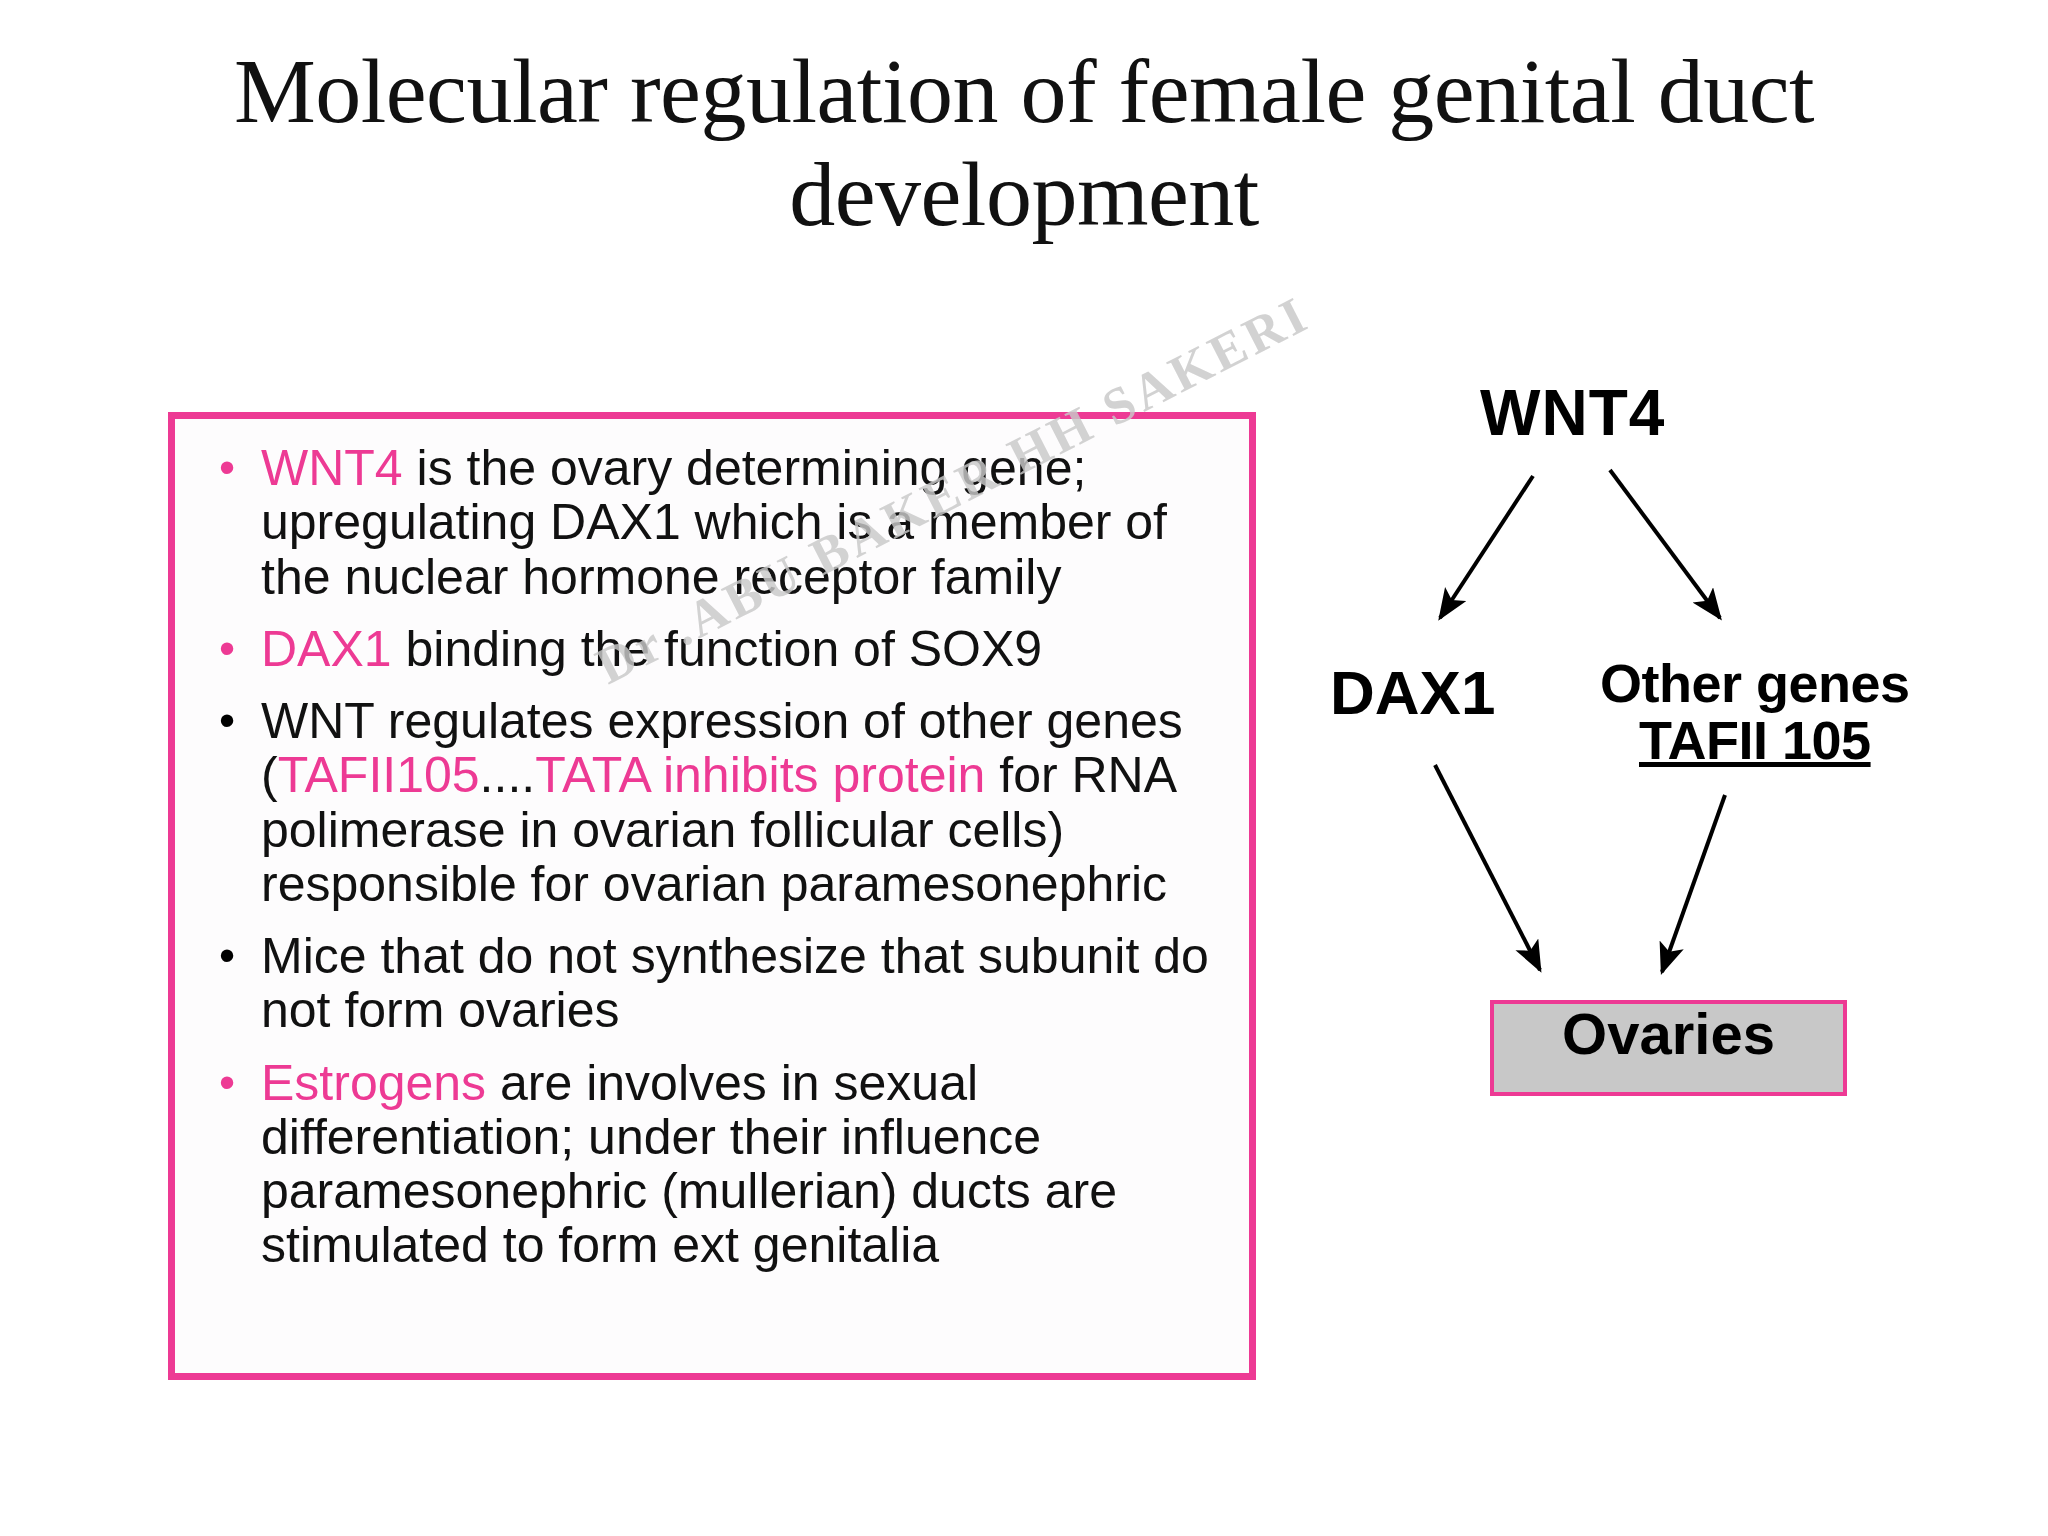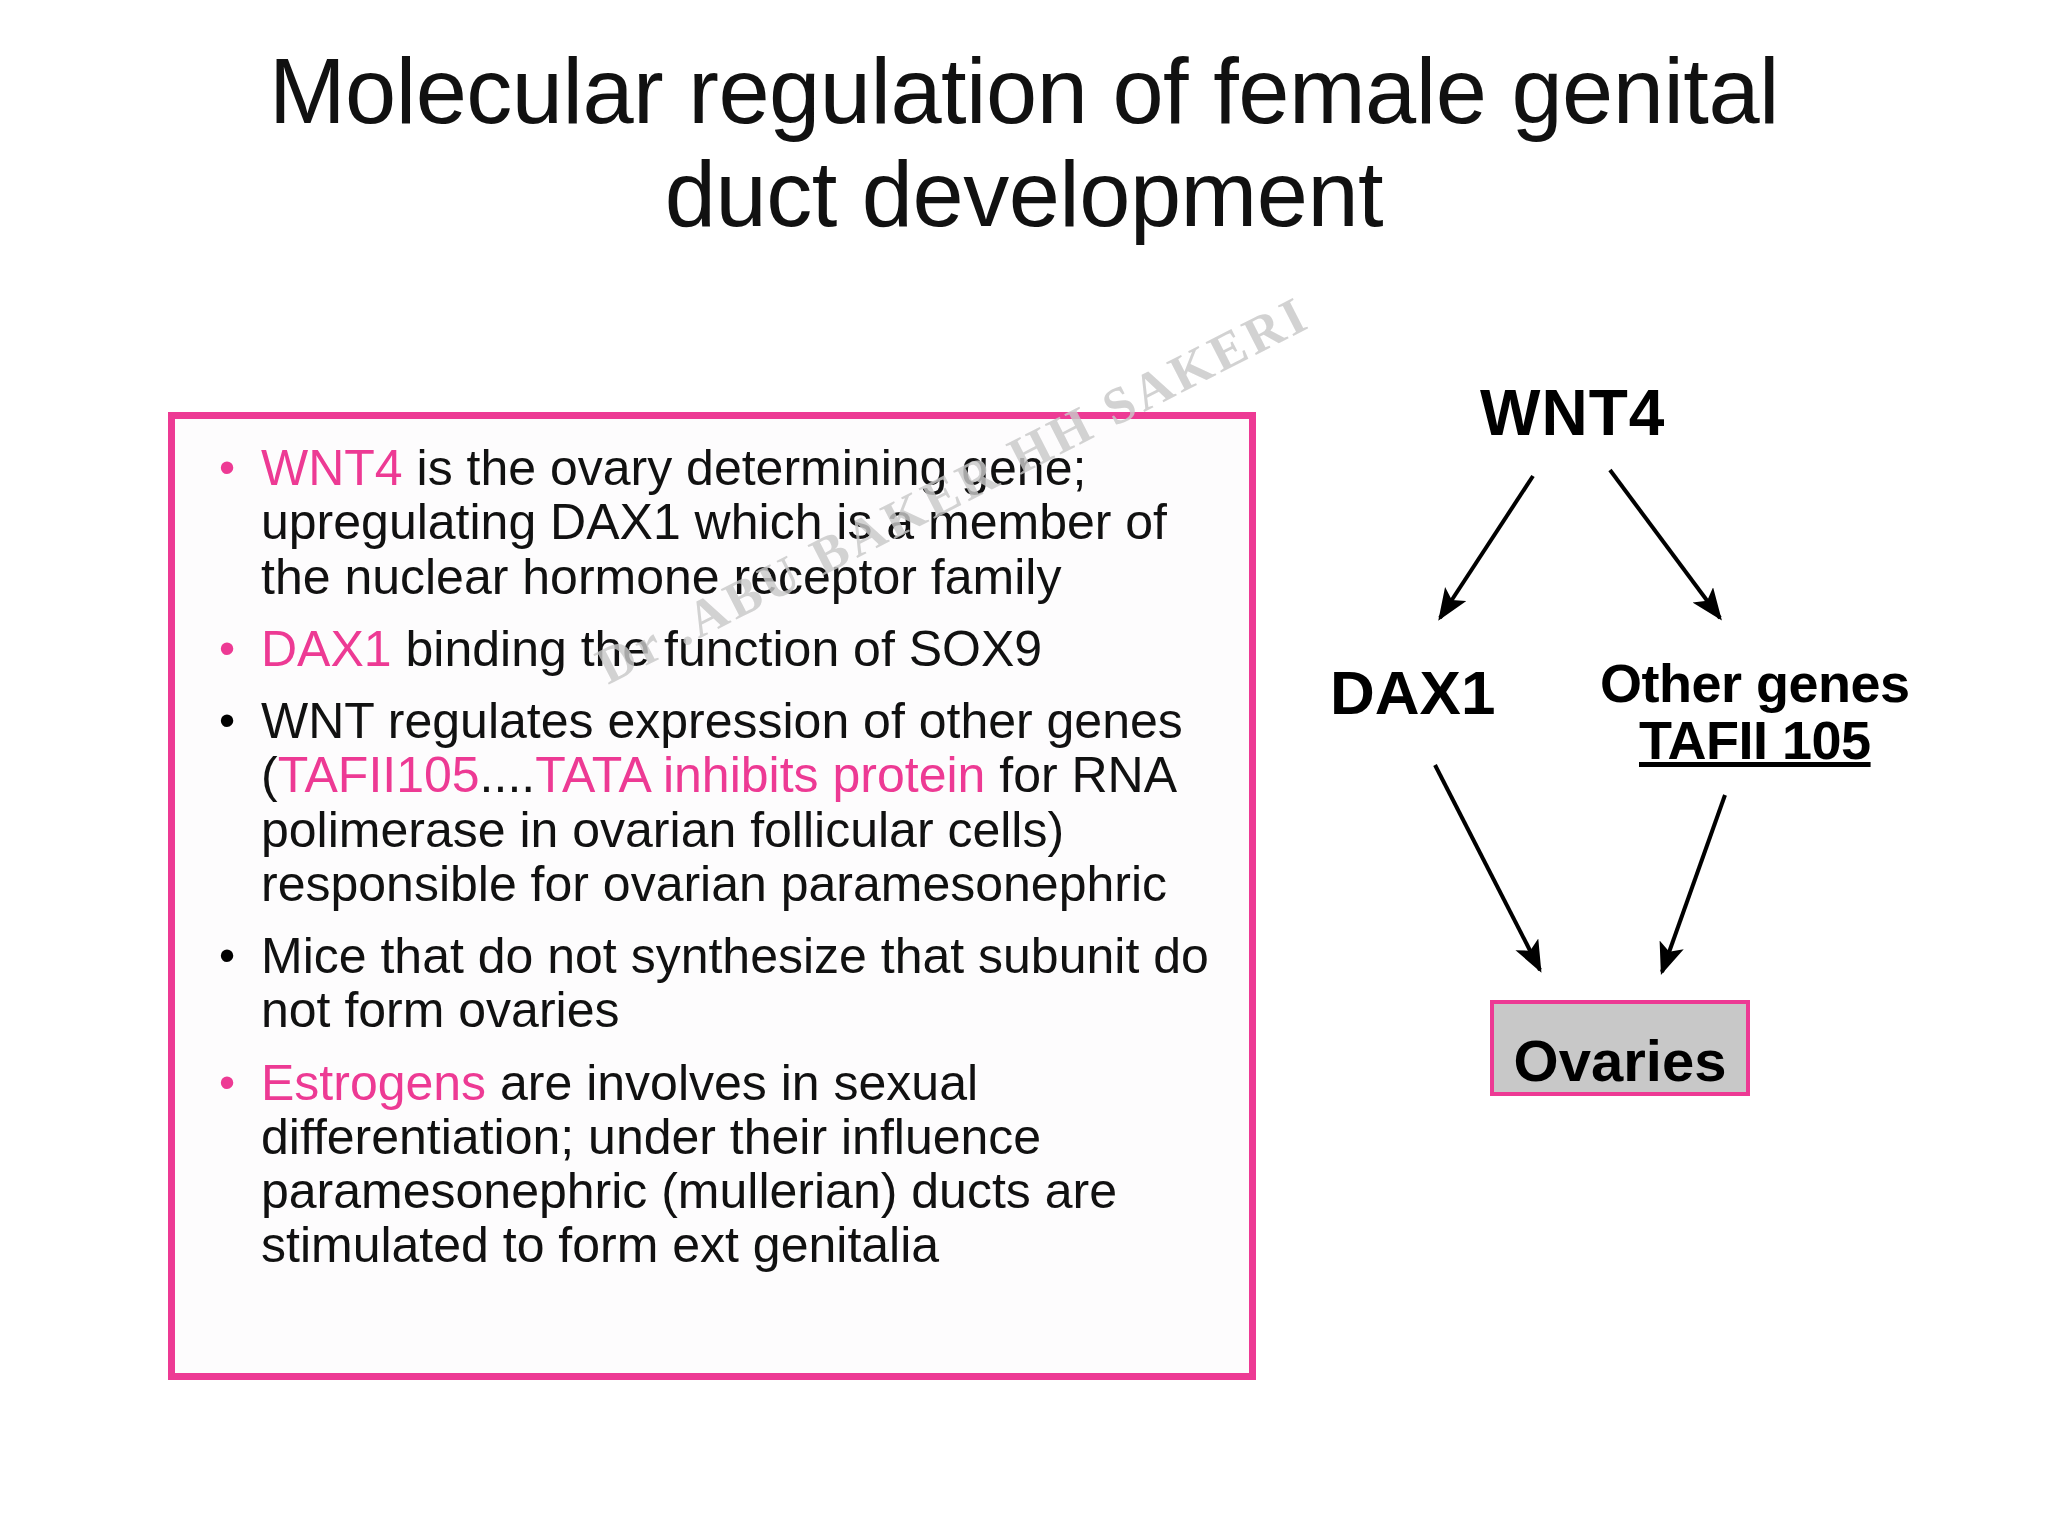--- a/index.html
+++ b/index.html
@@ -16,21 +16,21 @@
     color: #000000;
   }
 
   
   #slide-title {
     position: absolute;
     left: 0;
     top: 40px;
     width: 2048px;
     text-align: center;
-    font-family: Liberation Sans, sans-serif;
+    font-family: Liberation Serif, serif;
     font-size: 92px;
     line-height: 1.12;
     font-weight: 400;
     color: #111111;
     letter-spacing: -0.5px;
     padding: 0 180px;
     box-sizing: border-box;
   }
 
   
@@ -131,27 +131,27 @@
   }
   #node-othergenes .line2 {
     display: block;
     text-align: center;
     text-decoration: underline;
   }
   #node-ovaries-box {
     position: absolute;
     left: 200px;
     top: 620px;
-    width: 260px;
+    width: 357px;
     height: 96px;
     background: #c8c8c8;
     border: 4px solid #ED3A94;
     box-sizing: border-box;
     display: flex;
-    align-items: flex-end;
+    align-items: flex-start;
     justify-content: center;
   }
   #node-ovaries-box .node-label {
     position: static;
     font-size: 58px;
   }
   #arrow-svg {
     position: absolute;
     left: 0;
     top: 0;

